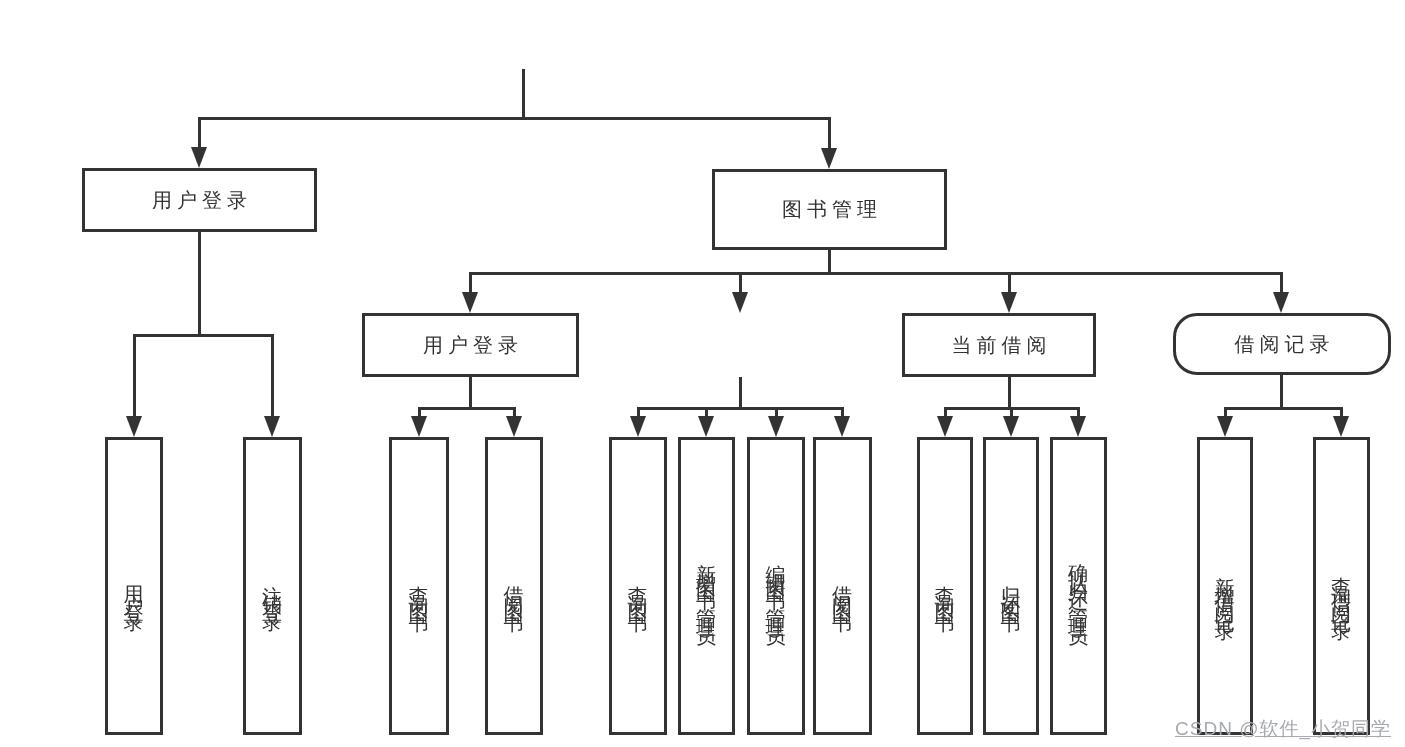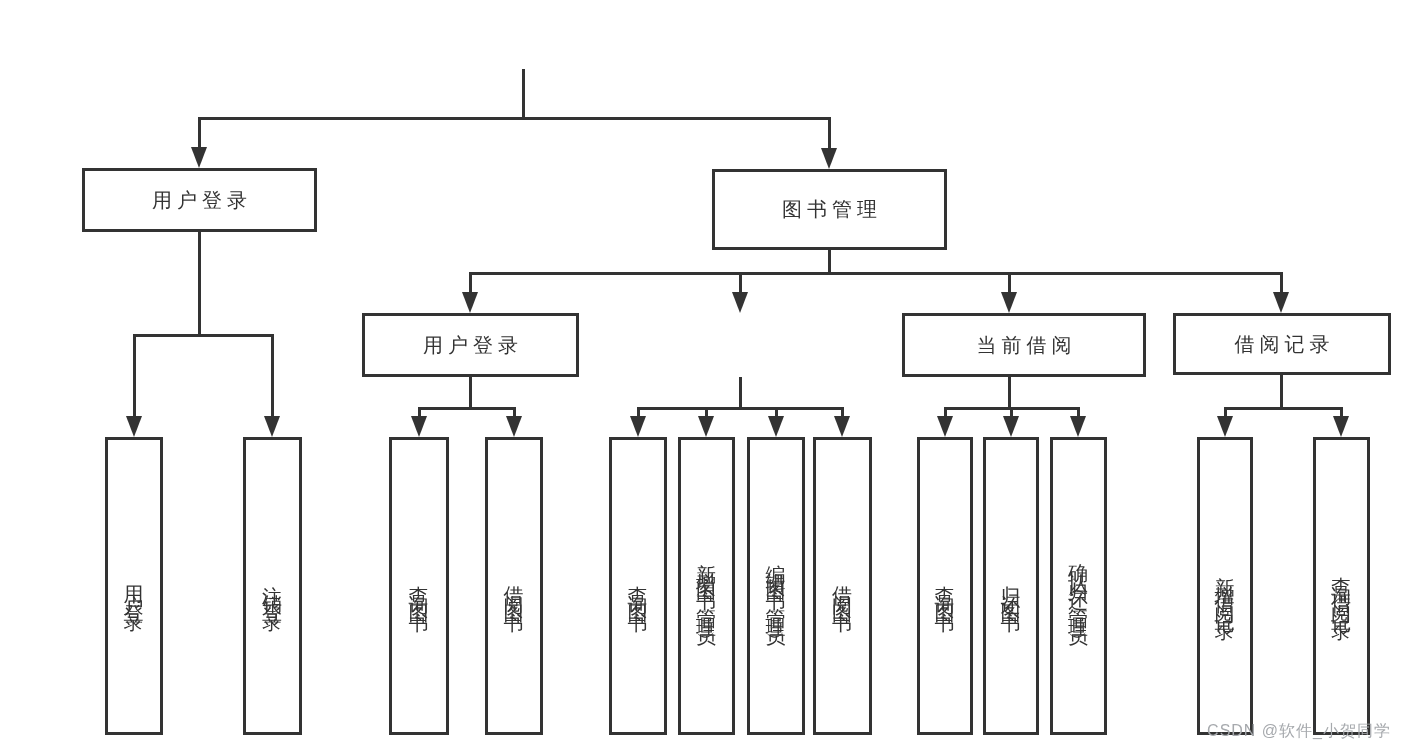--- a/index.html
+++ b/index.html
@@ -19,21 +19,21 @@
     letter-spacing:9px; line-height:1; padding-top:4px;
   }
   .vline, .hline { position:absolute; background:var(--line,#333333); }
   .arrowhead {
     position:absolute; width:0; height:0;
     border-left:8px solid transparent; border-right:8px solid transparent;
     border-top:21px solid var(--line,#333333);
   }
   .watermark {
     position:absolute; right:14px; bottom:5px;
-    color:var(--wm,#a6a9ad); font-size:16px; letter-spacing:1px; white-space:nowrap;
+    color:var(--wm,#a6a9ad); font-size:19px; letter-spacing:1px; white-space:nowrap;text-decoration:underline;
   }
 </style>
 </head>
 <body>
 
 <div class="canvas">
 
   <div id="edges">
       <div class="vline" style="left: 521.5px; top: 69px; width: 3px; height: 49px;"></div>
       <div class="vline" style="left: 197.5px; top: 232px; width: 3px; height: 103px;"></div>
@@ -87,22 +87,22 @@
       <div class="arrowhead" style="left: 1217px; top: 416px;"></div>
       <div class="vline" style="left: 1339.5px; top: 408px; width: 3px; height: 10px;"></div>
       <div class="arrowhead" style="left: 1333px; top: 416px;"></div>
     </div>
 
 
   <div class="node h" style="left:82px; top:168px; width:235px; height:64px;">用户登录</div>
   <div class="node h" style="left:712px; top:169px; width:235px; height:81px;">图书管理</div>
 
   <div class="node h" style="left:362px; top:313px; width:217px; height:64px;">用户登录</div>
-  <div class="node h" style="left:902px; top:313px; width:244px; height:64px;">当前借阅</div>
-  <div class="node h" style="left:1173px; top:313px; width:218px; height:62px;">借阅记录</div>
+  <div class="node h" style="left:902px; top:313px; width:194px; height:64px;">当前借阅</div>
+  <div class="node h" style="left:1173px; top:313px; width:218px; height:62px;border-radius:24px;">借阅记录</div>
 
   <div class="node v" style="left:105px; top:437px; width:58px; height:298px;">用户登录</div>
   <div class="node v" style="left:243px; top:437px; width:59px; height:298px;">注销登录</div>
 
   <div class="node v" style="left:389px; top:437px; width:60px; height:298px;">查询图书</div>
   <div class="node v" style="left:485px; top:437px; width:58px; height:298px;">借阅图书</div>
 
   <div class="node v" style="left:609px; top:437px; width:58px; height:298px;">查询图书</div>
   <div class="node v" style="left:678px; top:437px; width:57px; height:298px;">新增图书（管理员）</div>
   <div class="node v" style="left:747px; top:437px; width:58px; height:298px;">编辑图书（管理员）</div>

